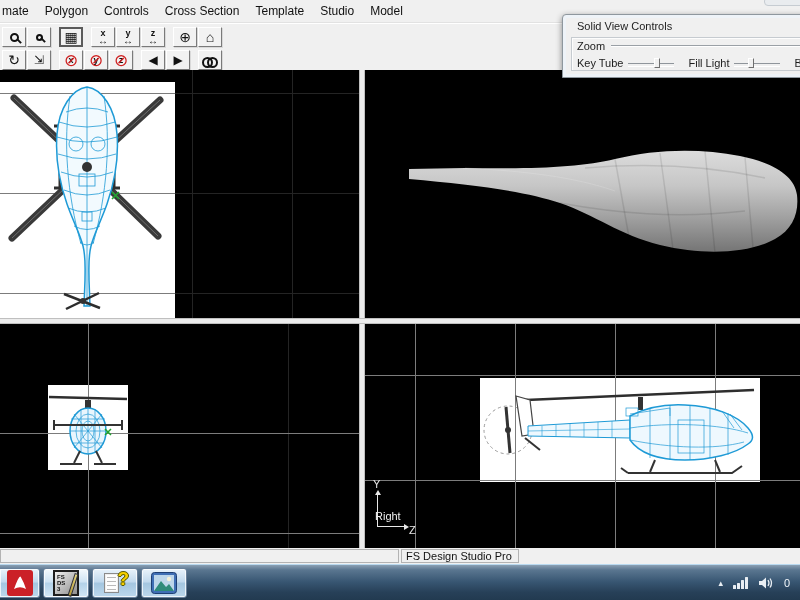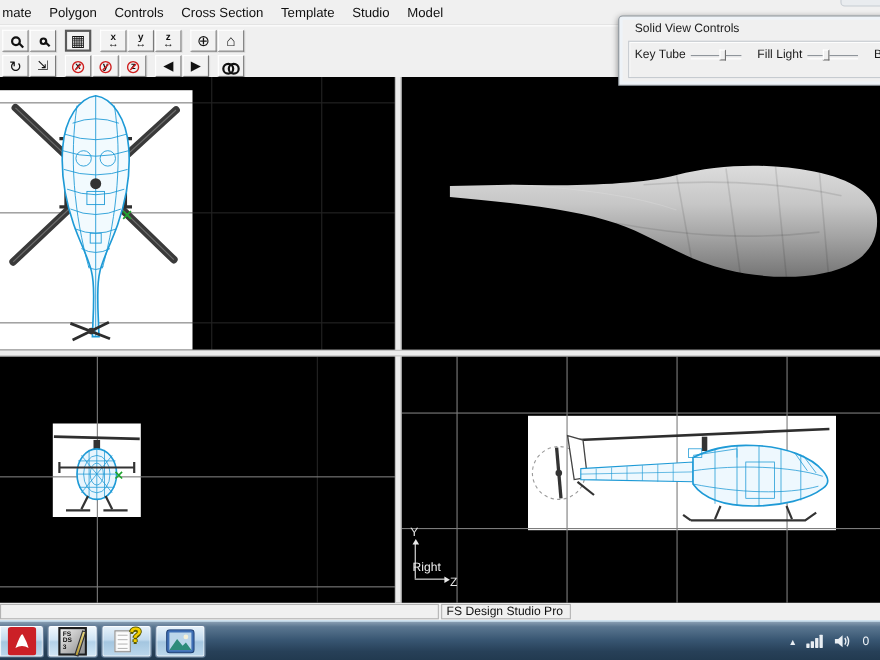--- a/index.html
+++ b/index.html
@@ -386,20 +386,24 @@
     </div>
 
     <div class="divider-v"></div>
     <div class="divider-h"></div>
   </div>
 
   <div class="ghost-corner"></div>
   <div class="panel">
     <div class="panel-title">Solid View Controls</div>
     <div class="panel-body">
+      <div class="zoomrow">
+        <span class="grp-label">Zoom</span>
+        <span class="grp-line"></span>
+      </div>
       <div class="lightsrow">
         <span class="sl-label">Key Tube</span>
         <span class="track">
             <span class="thumb" style="left:26px;"></span>
           </span>
         <span class="sl-label">Fill Light</span>
         <span class="track">
             <span class="thumb" style="left:14px;"></span>
           </span>
         <span class="sl-label">Back Light</span>

